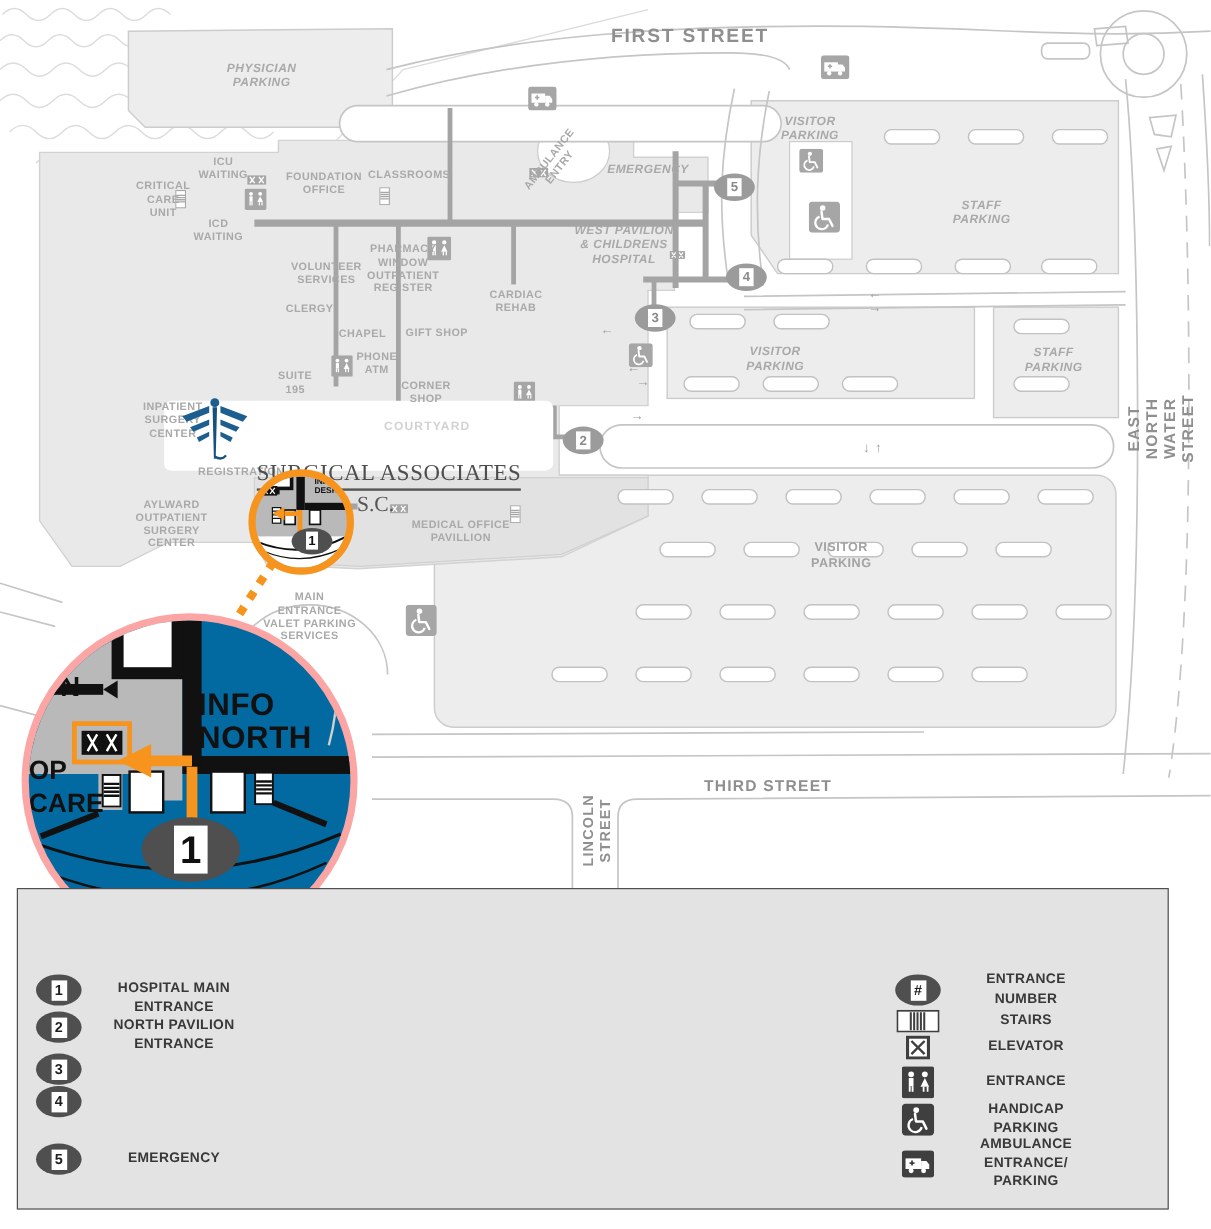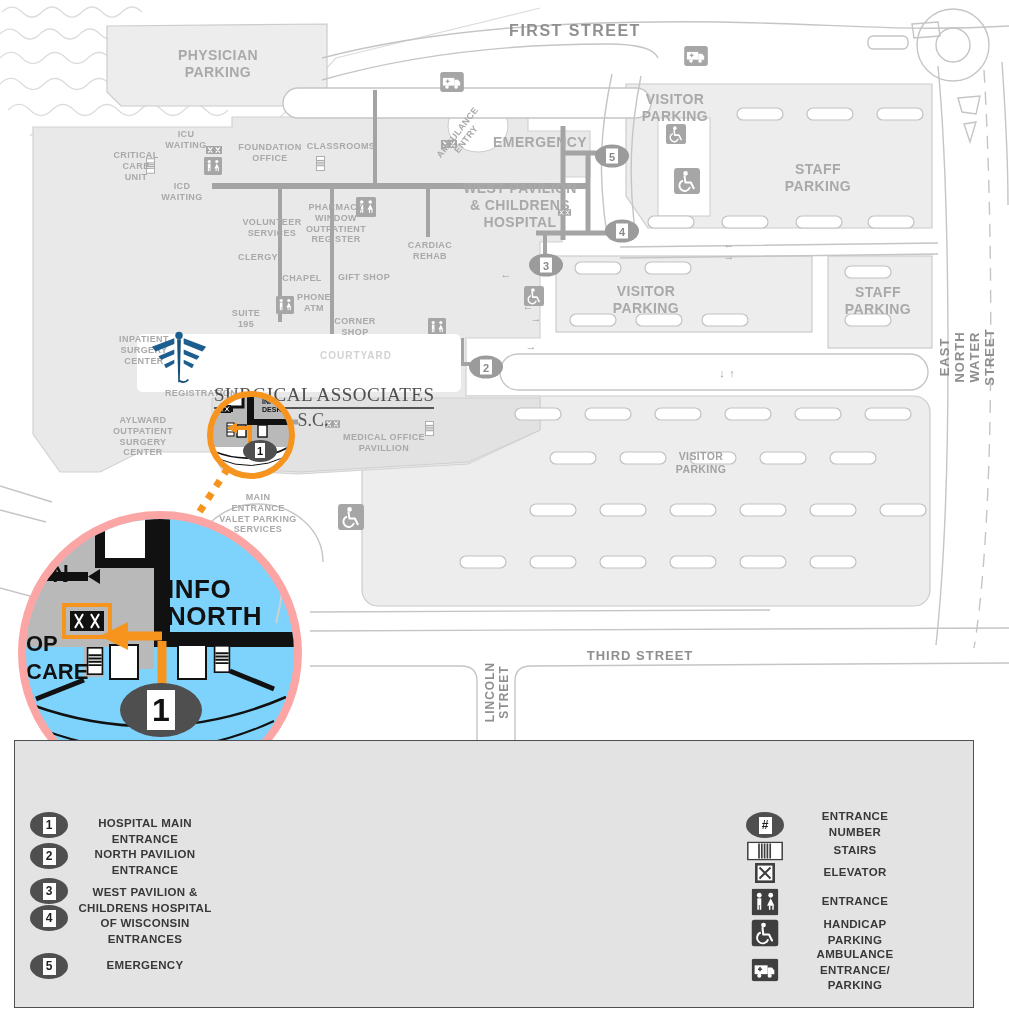--- a/index.html
+++ b/index.html
@@ -4,21 +4,21 @@
 <style>
   html,body{margin:0;padding:0;background:#fff;}
   #stage{position:relative;width:1009px;height:1024px;background:#fff;overflow:hidden;
          font-family:"Liberation Sans",sans-serif;}
   svg{display:block;}
   
   .lbl{position:absolute;transform:translate(-50%,-50%);color:#a9a9a9;font-weight:700;
        font-size:9px;line-height:1.2;text-align:center;letter-spacing:.4px;
        white-space:pre-line;z-index:3;}
   .lbl.lg{font-size:10.5px;color:#a2a2a2;}
-  .lbl.md{font-size:14px;}
+  .lbl.md{font-size:10px;font-style:italic;}
   .street{position:absolute;transform:translate(-50%,-50%);color:#8f8f8f;font-weight:700;
           font-size:16px;letter-spacing:1.5px;white-space:pre-line;z-index:3;text-align:center;}
   .street.sm{font-size:13px;letter-spacing:1px;}
   .rot90{transform:translate(-50%,-50%) rotate(-90deg);}
   .rotamb{transform:translate(-50%,-50%) rotate(-52deg);font-size:9px;}
   .faint{color:#d2d2d2;letter-spacing:1px;font-size:10px;}
   
   .ent{position:absolute;transform:translate(-50%,-50%);width:34px;height:23px;background:#9b9b9b;
        border-radius:50%;display:flex;align-items:center;justify-content:center;z-index:3;}
   .ent-box{background:#fff;width:12px;height:15px;display:flex;align-items:center;justify-content:center;
@@ -27,22 +27,22 @@
   .logo-band{position:absolute;left:137px;top:334px;width:324px;height:58px;background:#fff;
        border-radius:6px;z-index:2;}
   .logo{position:absolute;left:150px;top:326px;z-index:4;display:flex;}
   .logo-text{margin-left:6px;margin-top:18px;}
   .logo-title{font-family:"Liberation Serif",serif;font-size:19px;letter-spacing:.5px;color:#4e4e4e;
        border-bottom:2px solid #555;padding-bottom:1px;display:inline-block;margin-top:40px;}
   .logo-sub{font-family:"Liberation Serif",serif;font-size:18px;color:#555;margin-top:1px;}
   
   .inset-small{position:absolute;left:207px;top:391px;width:76px;height:76px;border:6px solid #f7941d;
        border-radius:50%;overflow:hidden;background:#b9b9b9;z-index:5;}
-  .inset-big{position:absolute;left:18px;top:511px;width:268px;height:268px;border:8px solid #fca5a5;
-       border-radius:50%;overflow:hidden;background:#7dd3fc;z-index:6;}
+  .inset-big{position:absolute;left:18px;top:511px;width:268px;height:268px;border:6px solid #fca5a5;
+       border-radius:50%;overflow:hidden;background:#0369a1;z-index:6;}
   .bi-txt{position:absolute;color:#111;font-weight:700;white-space:pre-line;z-index:3;line-height:1.02;}
   .bi-info{left:141px;top:57px;font-size:26px;letter-spacing:.5px;}
   .bi-ion{left:2px;top:44px;font-size:23px;}
   .bi-op{left:0px;top:114px;font-size:22px;}
   .bi-tting{left:0px;top:142px;font-size:22px;}
   .bi-entbox{position:absolute;left:121px;top:171px;width:28px;height:40px;background:#fff;z-index:4;
        display:flex;align-items:center;justify-content:center;font-size:32px;font-weight:700;color:#111;}
   .bi-main{position:absolute;left:135px;top:264px;transform:translate(-50%,-50%);font-size:15px;
        font-weight:700;color:#111;z-index:4;}
   .si-txt{position:absolute;left:49px;top:1px;font-size:7px;font-weight:700;color:#111;
@@ -479,24 +479,20 @@
     <div class="lg-ent" style="left:34px;top:150px">
       <span class="lg-ent-box">
           <span>3</span>
         </span>
       </div>
     <div class="lg-ent" style="left:34px;top:177px">
       <span class="lg-ent-box">
           <span>4</span>
         </span>
       </div>
-    <div class="lg-lbl" style="left:130px;top:175px">WEST PAVILION &amp;
-CHILDRENS HOSPITAL
-OF WISCONSIN
-ENTRANCES</div>
 
     <div class="lg-ent" style="left:34px;top:225px">
       <span class="lg-ent-box">
           <span>5</span>
         </span>
       </div>
     <div class="lg-lbl" style="left:130px;top:225px">EMERGENCY</div>
 
     <div class="lg-ent" style="left:750px;top:84px">
       <span class="lg-ent-box">

